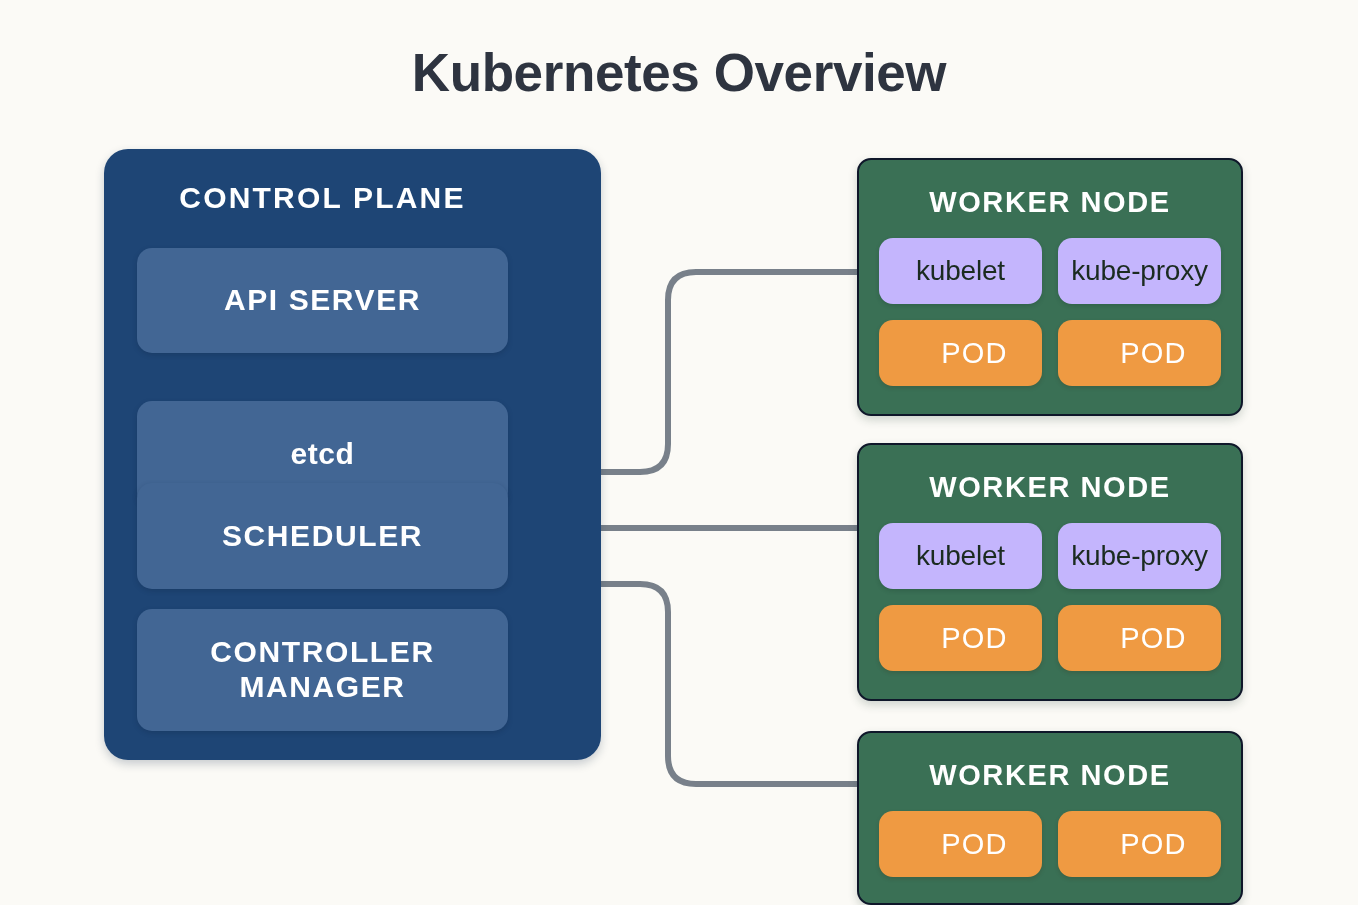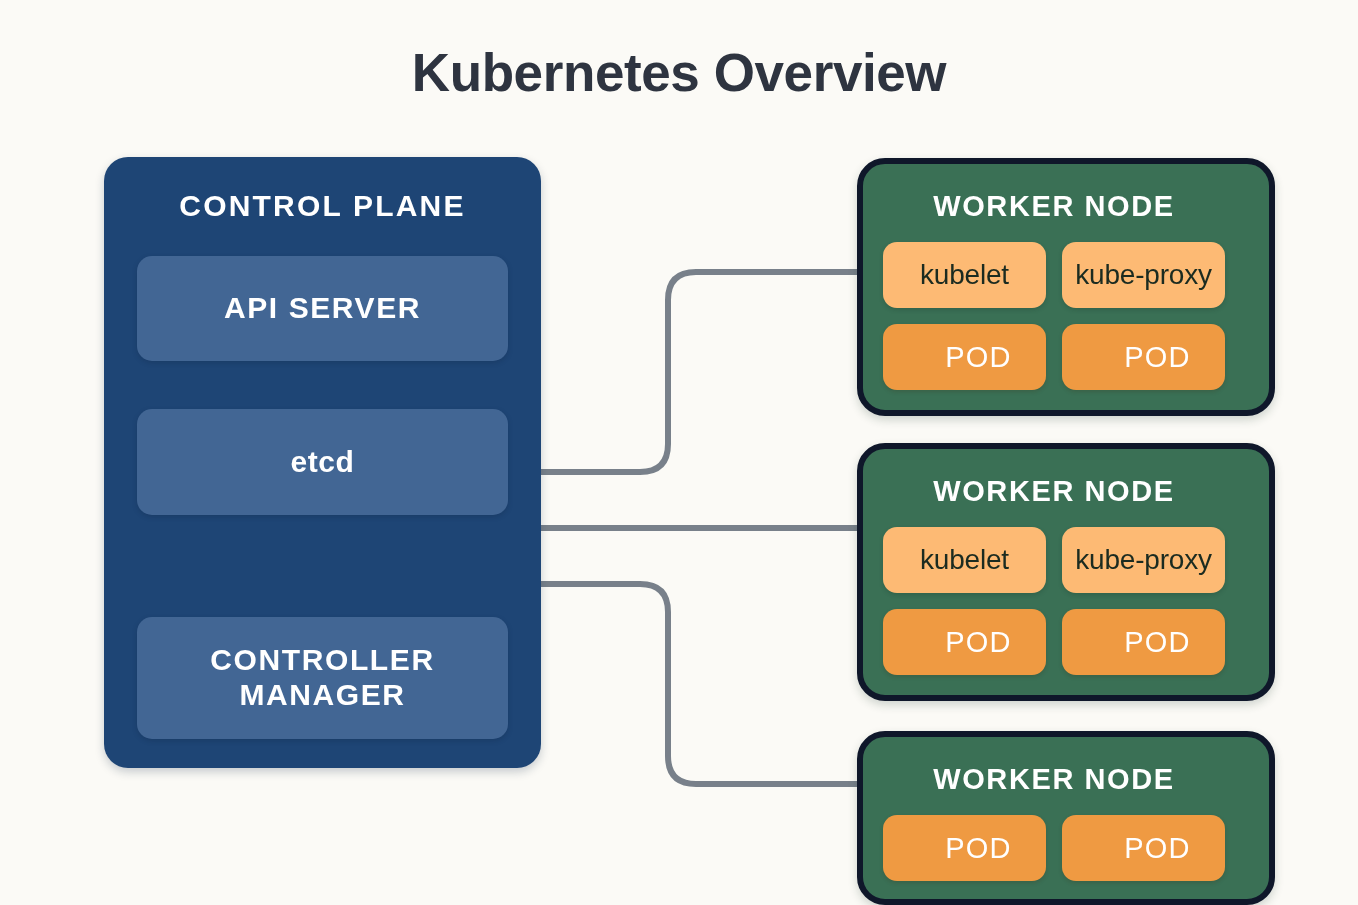--- a/index.html
+++ b/index.html
@@ -41,22 +41,22 @@
     top: 0;
     width: 1358px;
     height: 905px;
     pointer-events: none;
   }
 
   
   #control-plane {
     position: absolute;
     left: 104px;
-    top: 157px;
-    width: 437px;
+    top: 149px;
+    width: 497px;
     height: 611px;
     background: #1e4575;
     border-radius: 24px;
     box-shadow: 0 4px 10px rgba(20,40,70,0.22);
     box-sizing: border-box;
     padding: 0;
   }
   #control-plane-title {
     position: absolute;
     left: 0;
@@ -94,24 +94,24 @@
   }
   #cp-item-0 { top: 99px;  height: 105px; }
   #cp-item-1 { top: 216px; height: 106px; margin-top: 36px; }
   #cp-item-2 { top: 334px; height: 106px; }
   #cp-item-3 { top: 452px; height: 122px; margin-top: 8px; }
 
   
   .worker-node {
     position: absolute;
     left: 857px;
-    width: 418px;
+    width: 386px;
     background: #3a7055;
-    border: 6px solid #0f172a;
-    border-radius: 28px;
+    border: 2px solid #0f172a;
+    border-radius: 14px;
     box-shadow: 0 4px 10px rgba(30,60,45,0.20);
     box-sizing: border-box;
   }
   #worker-node-0 { top: 158px; height: 258px; }
   #worker-node-1 { top: 443px; height: 258px; }
   #worker-node-2 { top: 731px; height: 174px; }
 
   .worker-node-title {
     position: absolute;
     left: 0;
@@ -138,21 +138,21 @@
   .wn-cell {
     flex: 1 1 0;
     height: 66px;
     border-radius: 14px;
     display: flex;
     align-items: center;
     justify-content: center;
     box-sizing: border-box;
   }
   .wn-cell.component {
-    background: #fdba74;
+    background: #c4b5fd;
     box-shadow: 0 2px 4px rgba(25,50,35,0.22);
   }
   .wn-cell.component .wn-cell-label {
     color: #1b2b20;
     font-size: 28px;
     font-weight: normal;
     letter-spacing: -0.2px;
   }
   .wn-cell.pod {
     background: #ef9a42;
@@ -185,20 +185,23 @@
     <div id="control-plane-title">CONTROL PLANE</div>
 
     <div class="cp-item" id="cp-item-0">
       <div class="cp-item-label">API SERVER</div>
     </div>
 
     <div class="cp-item" id="cp-item-1">
       <div class="cp-item-label lower">etcd</div>
     </div>
 
+    <div class="cp-item" id="cp-item-2">
+      <div class="cp-item-label">SCHEDULER</div>
+    </div>
 
     <div class="cp-item" id="cp-item-3">
       <div class="cp-item-label">CONTROLLER MANAGER</div>
     </div>
   </div>
 
   <div class="worker-node" id="worker-node-0">
     <div class="worker-node-title">WORKER NODE</div>
 
     <div class="wn-row wn-row-components">

